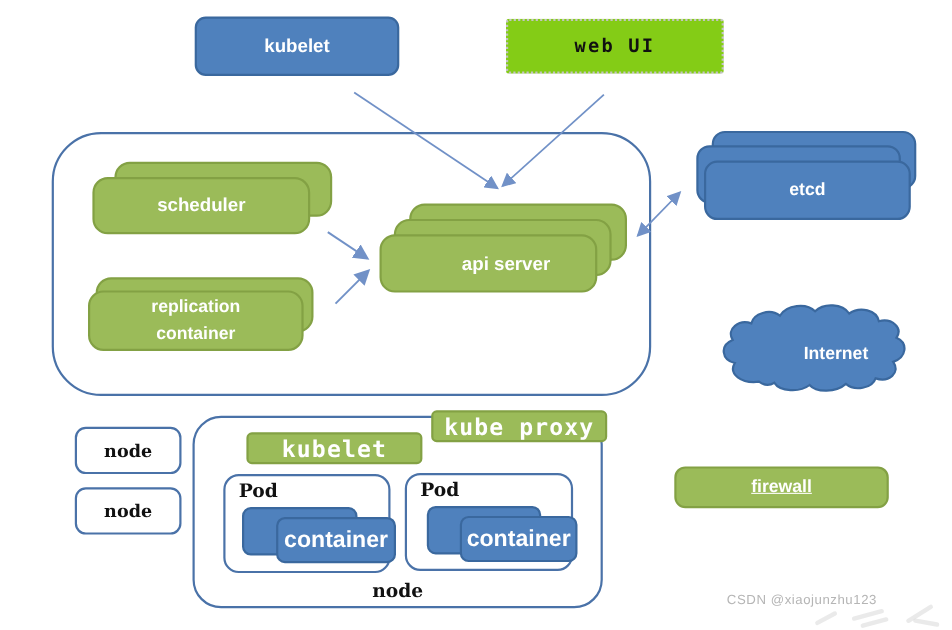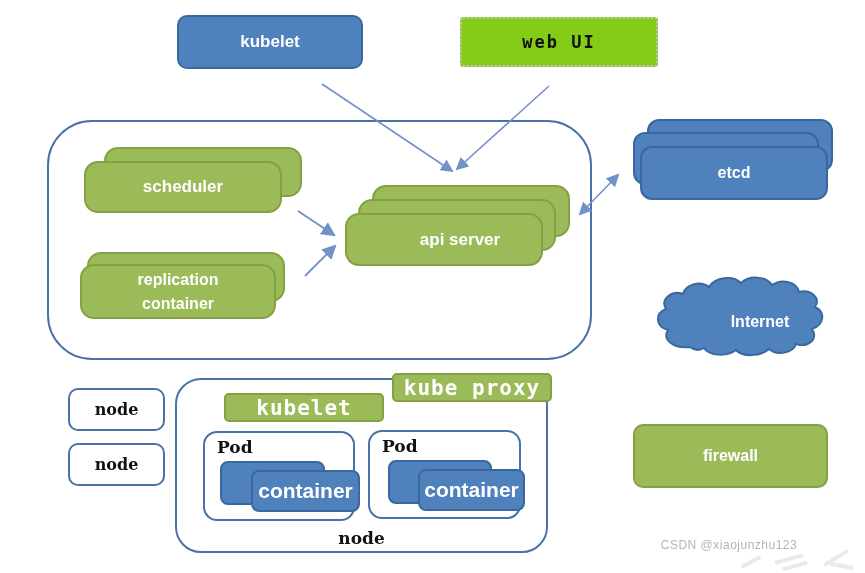--- a/index.html
+++ b/index.html
@@ -95,21 +95,21 @@
   </div>
   <div class="abs blue" style="left:388px;top:460px;width:104px;height:44px;border-radius:8px;"></div>
   <div class="abs blue flex lbl15" style="left:398px;top:469px;width:107px;height:42px;border-radius:8px;">
     <span>container</span>
   </div>
 
   <div class="abs flex serif dark" style="left:175px;top:527px;width:373px;height:22px;font-size:17px;font-weight:bold;">
     <span>node</span>
   </div>
 
-  <div class="abs green flex lbl16" style="left:613px;top:424px;width:195px;height:64px;border-radius:10px;">
+  <div class="abs green flex lbl16" style="left:593px;top:424px;width:195px;height:38px;border-radius:10px;text-decoration:underline;">
     <span>firewall</span>
   </div>
 
   <svg class="arrows" width="865" height="573" viewBox="0 0 865 573">
     <defs>
       <marker id="ah" viewBox="0 0 10 10" refX="8.5" refY="5" markerWidth="8" markerHeight="8" orient="auto-start-reverse">
         <path d="M0,0 L10,5 L0,10 z" style="fill:var(--arrow,#7191c7);"></path>
       </marker>
     </defs>
 

